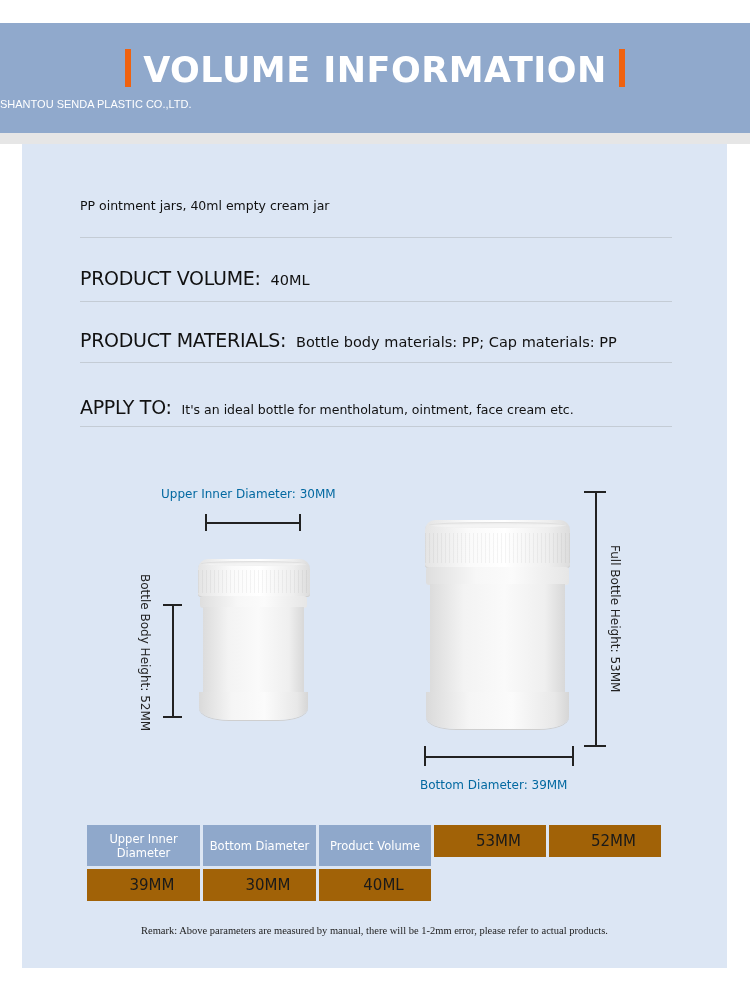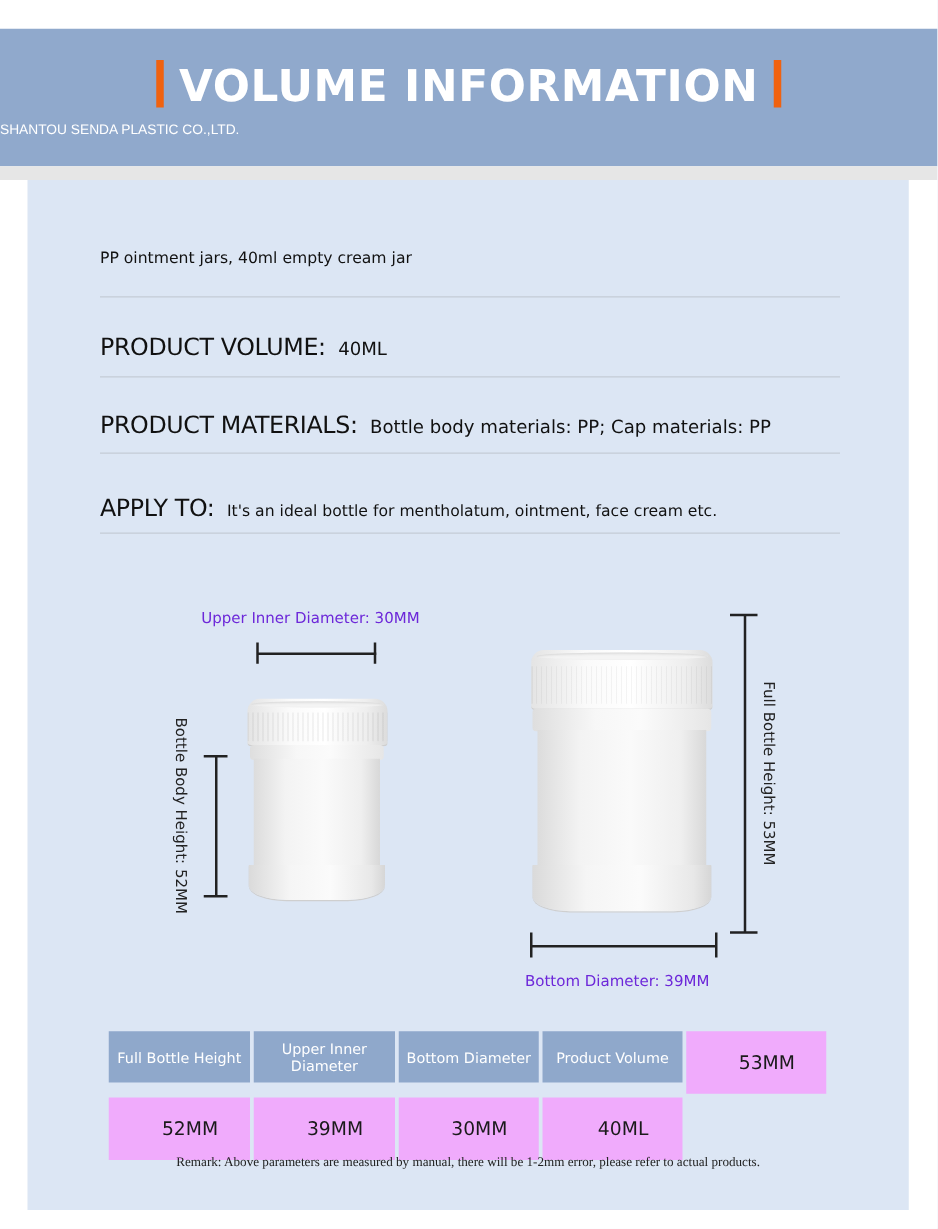--- a/index.html
+++ b/index.html
@@ -41,21 +41,21 @@
       font-family: "DejaVu Sans", sans-serif; font-size: 19px; color: #111;
       margin-right: 10px; letter-spacing: -0.3px;
     }
     .info-value {
       font-family: "DejaVu Sans", sans-serif; font-size: 12.5px; color: #111;
     }
     .info-value.mid { font-size: 14.5px; }
     .info-value.sm { font-size: 12.5px; }
 
     .dim-text {
-      position: absolute; font-family: "DejaVu Sans", sans-serif; font-size: 12px; color: #6d28d9;
+      position: absolute; font-family: "DejaVu Sans", sans-serif; font-size: 12px; color: #0369a1;
       white-space: nowrap;
     }
     .vtext {
       position: absolute; font-family: "DejaVu Sans", sans-serif; font-size: 12px; color: #222;
       white-space: nowrap; transform-origin: 0 0; transform: rotate(90deg);
     }
     .hline { position: absolute; height: 1.5px; background: #222; }
     .vline { position: absolute; width: 1.5px; background: #222; }
 
     
@@ -92,21 +92,21 @@
       display: grid; grid-template-columns: 113px 113px 112px 112px 112px;
       column-gap: 3px; row-gap: 3px;
     }
     .spec-th {
       height: 41px; background: #8fa8cb; color: #ffffff;
       font-family: "DejaVu Sans", sans-serif; font-size: 11.5px; line-height: 14px;
       display: flex; align-items: center; justify-content: center; text-align: center;
       padding: 0 2px; white-space: normal;
     }
     .spec-td {
-      height: 50px; background: #f0abfc; color: #1a1a1a;
+      height: 32px; background: #a16207; color: #1a1a1a;
       font-family: "DejaVu Sans", sans-serif; font-size: 15px;
       display: flex; align-items: center; justify-content: center; padding-left: 17px;
     }
     .remark {
       position: absolute; left: 22px; top: 925px; width: 705px; text-align: center;
       font-family: Liberation Serif, serif; font-size: 10.5px; color: #222;
     }
   </style>
 </head>
 <body>
@@ -164,21 +164,20 @@
 <div class="hline" style="left:584px; top:491px; width:22px;"></div>
 <div class="hline" style="left:584px; top:745px; width:22px;"></div>
 <div class="vtext" style="left:622px; top:545px;">Full Bottle Height: 53MM</div>
 
 <div class="hline" style="left:425px; top:756px; width:148px;"></div>
 <div class="vline" style="left:424px; top:746px; height:20px;"></div>
 <div class="vline" style="left:572px; top:746px; height:20px;"></div>
 <div class="dim-text" style="left:420px; top:778px;">Bottom Diameter: 39MM</div>
 
 <div class="spec-table">
-  <div class="spec-th">Full Bottle Height</div>
   <div class="spec-th" style="padding:0 18px;">Upper Inner Diameter</div>
   <div class="spec-th">Bottom Diameter</div>
   <div class="spec-th">Product Volume</div>
   <div class="spec-td">53MM</div>
   <div class="spec-td">52MM</div>
   <div class="spec-td">39MM</div>
   <div class="spec-td">30MM</div>
   <div class="spec-td">40ML</div>
 </div>
 

